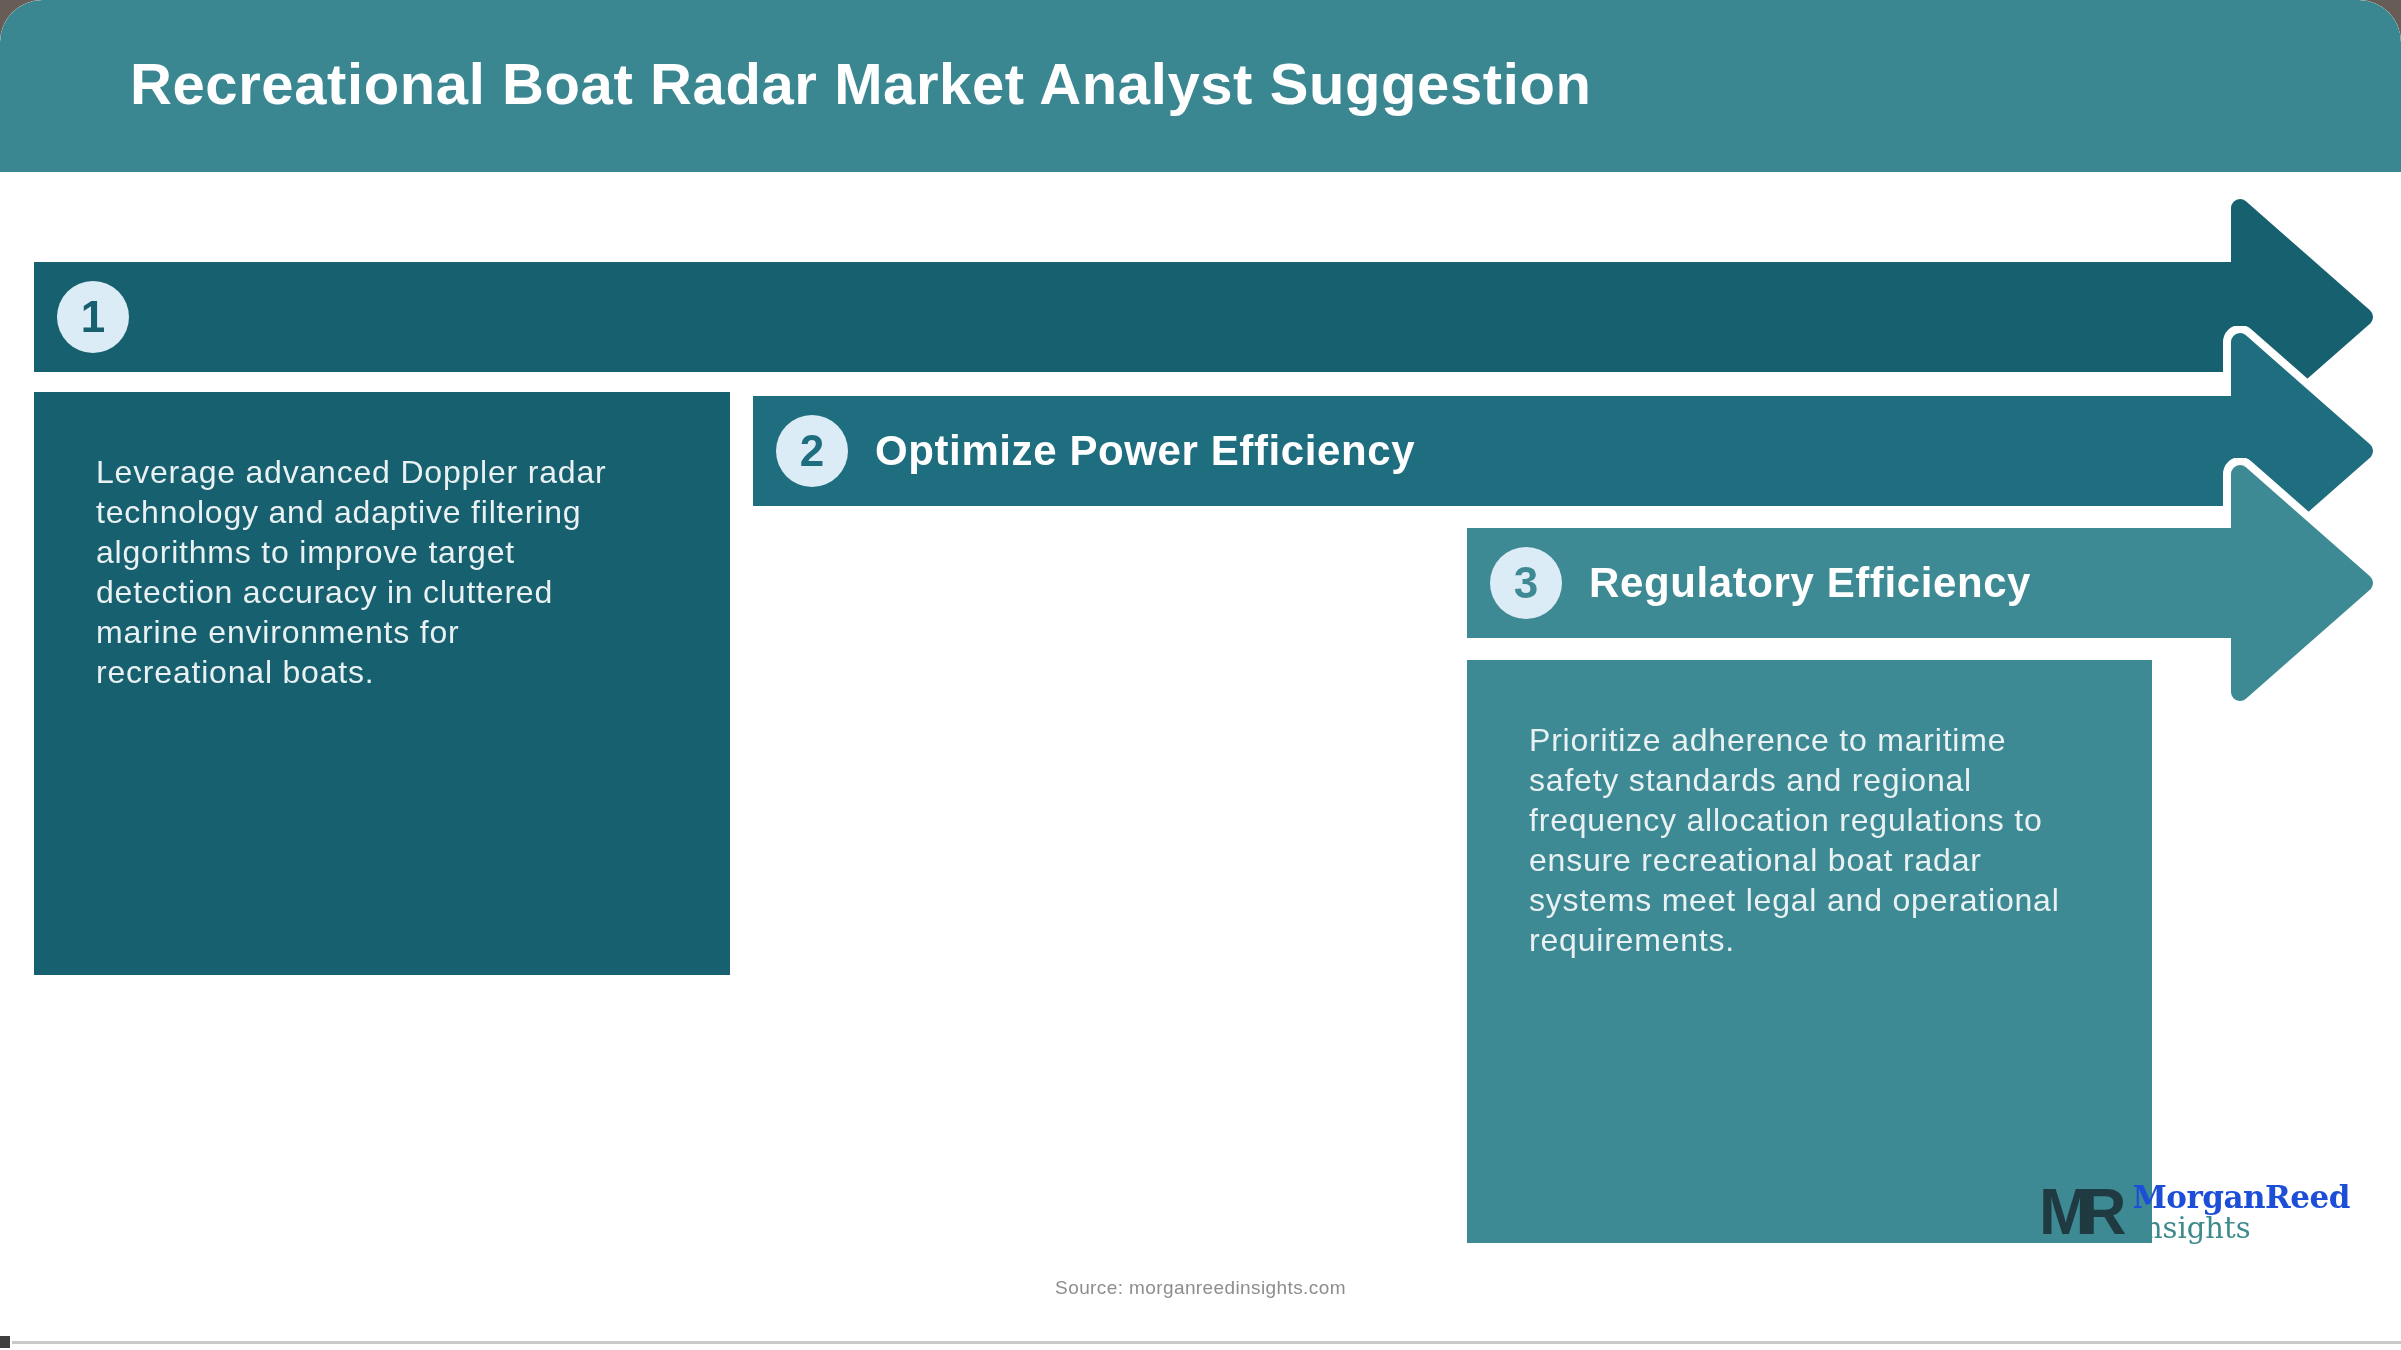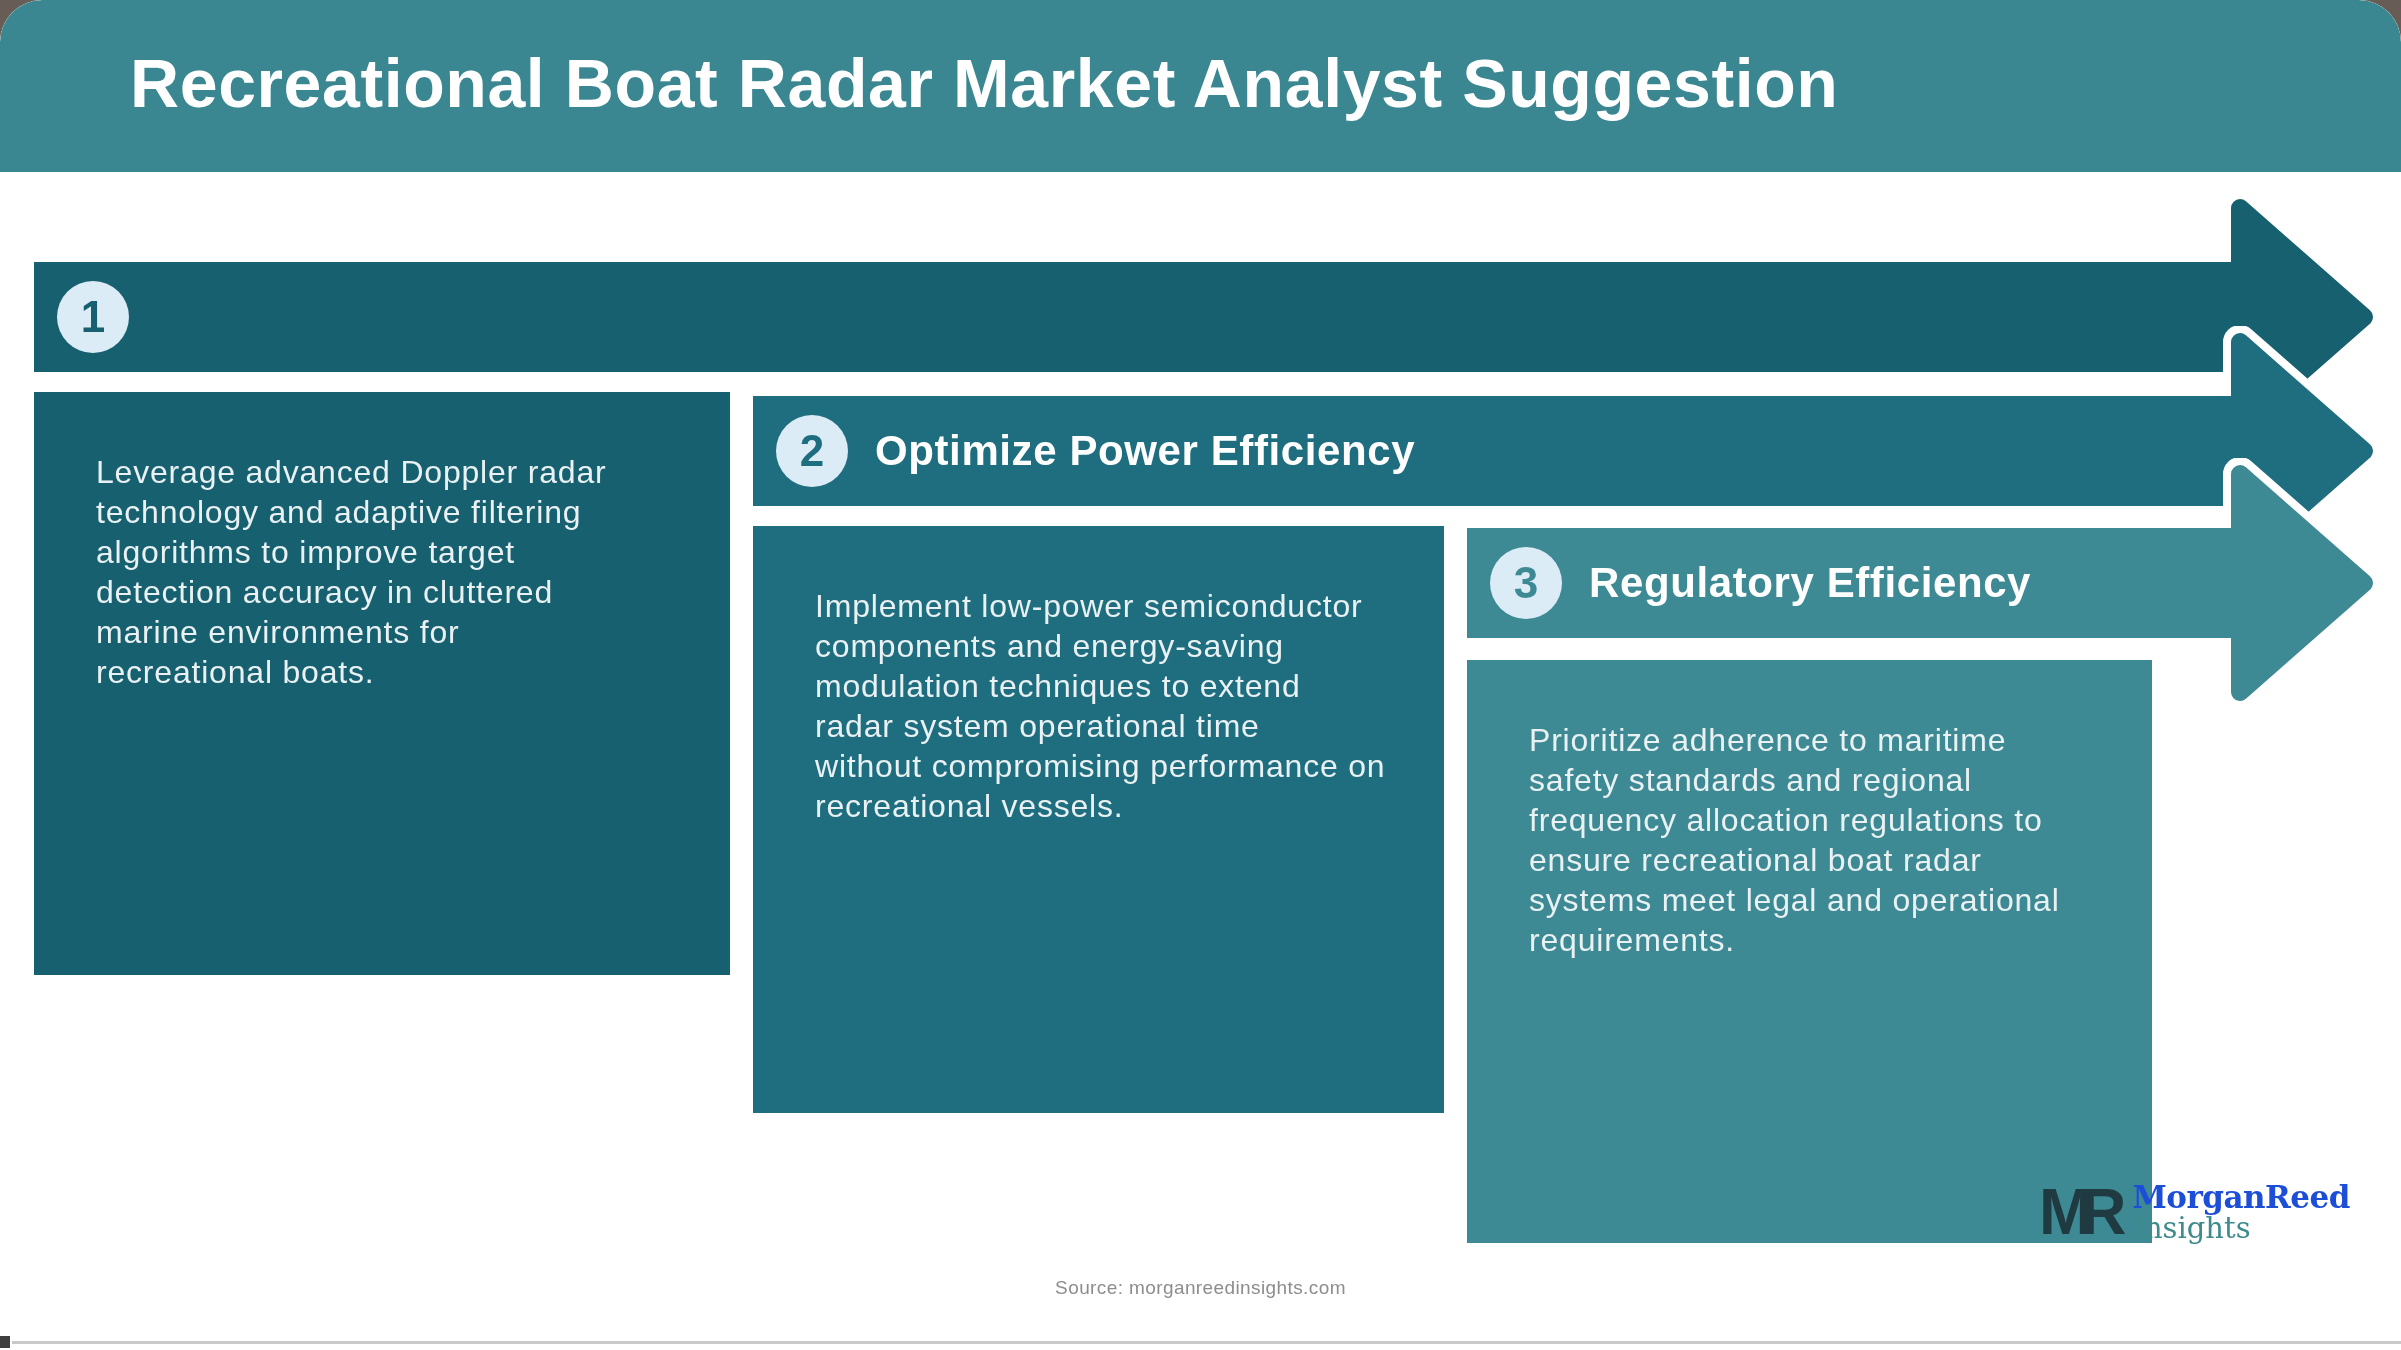--- a/index.html
+++ b/index.html
@@ -11,21 +11,21 @@
   .stage{
     position:relative;width:2401px;height:1350px;
     background:#ffffff;border-radius:42px 42px 0 0;overflow:hidden;
   }
   .header{
     position:absolute;left:0;top:0;width:2401px;height:172px;
     background:#3a8791;display:flex;align-items:center;
     border-radius:42px 42px 0 0;
   }
   .header h1{
-    margin:0 0 6px 130px;color:#ffffff;font-size:68px;font-weight:bold;
+    margin:0 0 6px 130px;color:#ffffff;font-size:58px;font-weight:bold;
     letter-spacing:0.6px;
   }
   .step{position:absolute;left:0;top:0;width:100%;height:100%;pointer-events:none;}
   .arrow{position:absolute;}
   .halo{fill:#ffffff;stroke:#ffffff;stroke-width:34;stroke-linejoin:round;}
   .head{fill:var(--step-color);stroke:var(--step-color);stroke-width:18;stroke-linejoin:round;}
   .bar{fill:var(--step-color);}
   .banner{
     position:absolute;display:flex;align-items:center;
     padding-left:23px;box-sizing:border-box;
@@ -112,28 +112,20 @@
       <polygon class="halo" points="1487,16 1611,125 1487,234"></polygon>
       <polygon class="head" points="1487,16 1611,125 1487,234"></polygon>
       <rect class="bar" x="0" y="70" width="1491" height="110"></rect>
     </svg>
     <div class="banner" style="left:753px;top:396px;width:1487px;height:110px">
       <div class="num-circle">
         <span>2</span>
       </div>
       <div class="banner-title">Optimize Power Efficiency</div>
     </div>
-    <div class="desc-box" style="left:753px;top:526px;width:691px;height:587px">
-      <div class="desc">Implement low-power semiconductor
-components and energy-saving
-modulation techniques to extend
-radar system operational time
-without compromising performance on
-recreational vessels.</div>
-    </div>
   </div>
 
   <div class="step" style="--step-color: #3e8a94;">
     <svg class="arrow" style="left:1467px;top:458px" width="923" height="250" viewBox="0 0 923 250">
       <polygon class="halo" points="773,16 897,125 773,234"></polygon>
       <polygon class="head" points="773,16 897,125 773,234"></polygon>
       <rect class="bar" x="0" y="70" width="777" height="110"></rect>
     </svg>
     <div class="banner" style="left:1467px;top:528px;width:773px;height:110px">
       <div class="num-circle">

